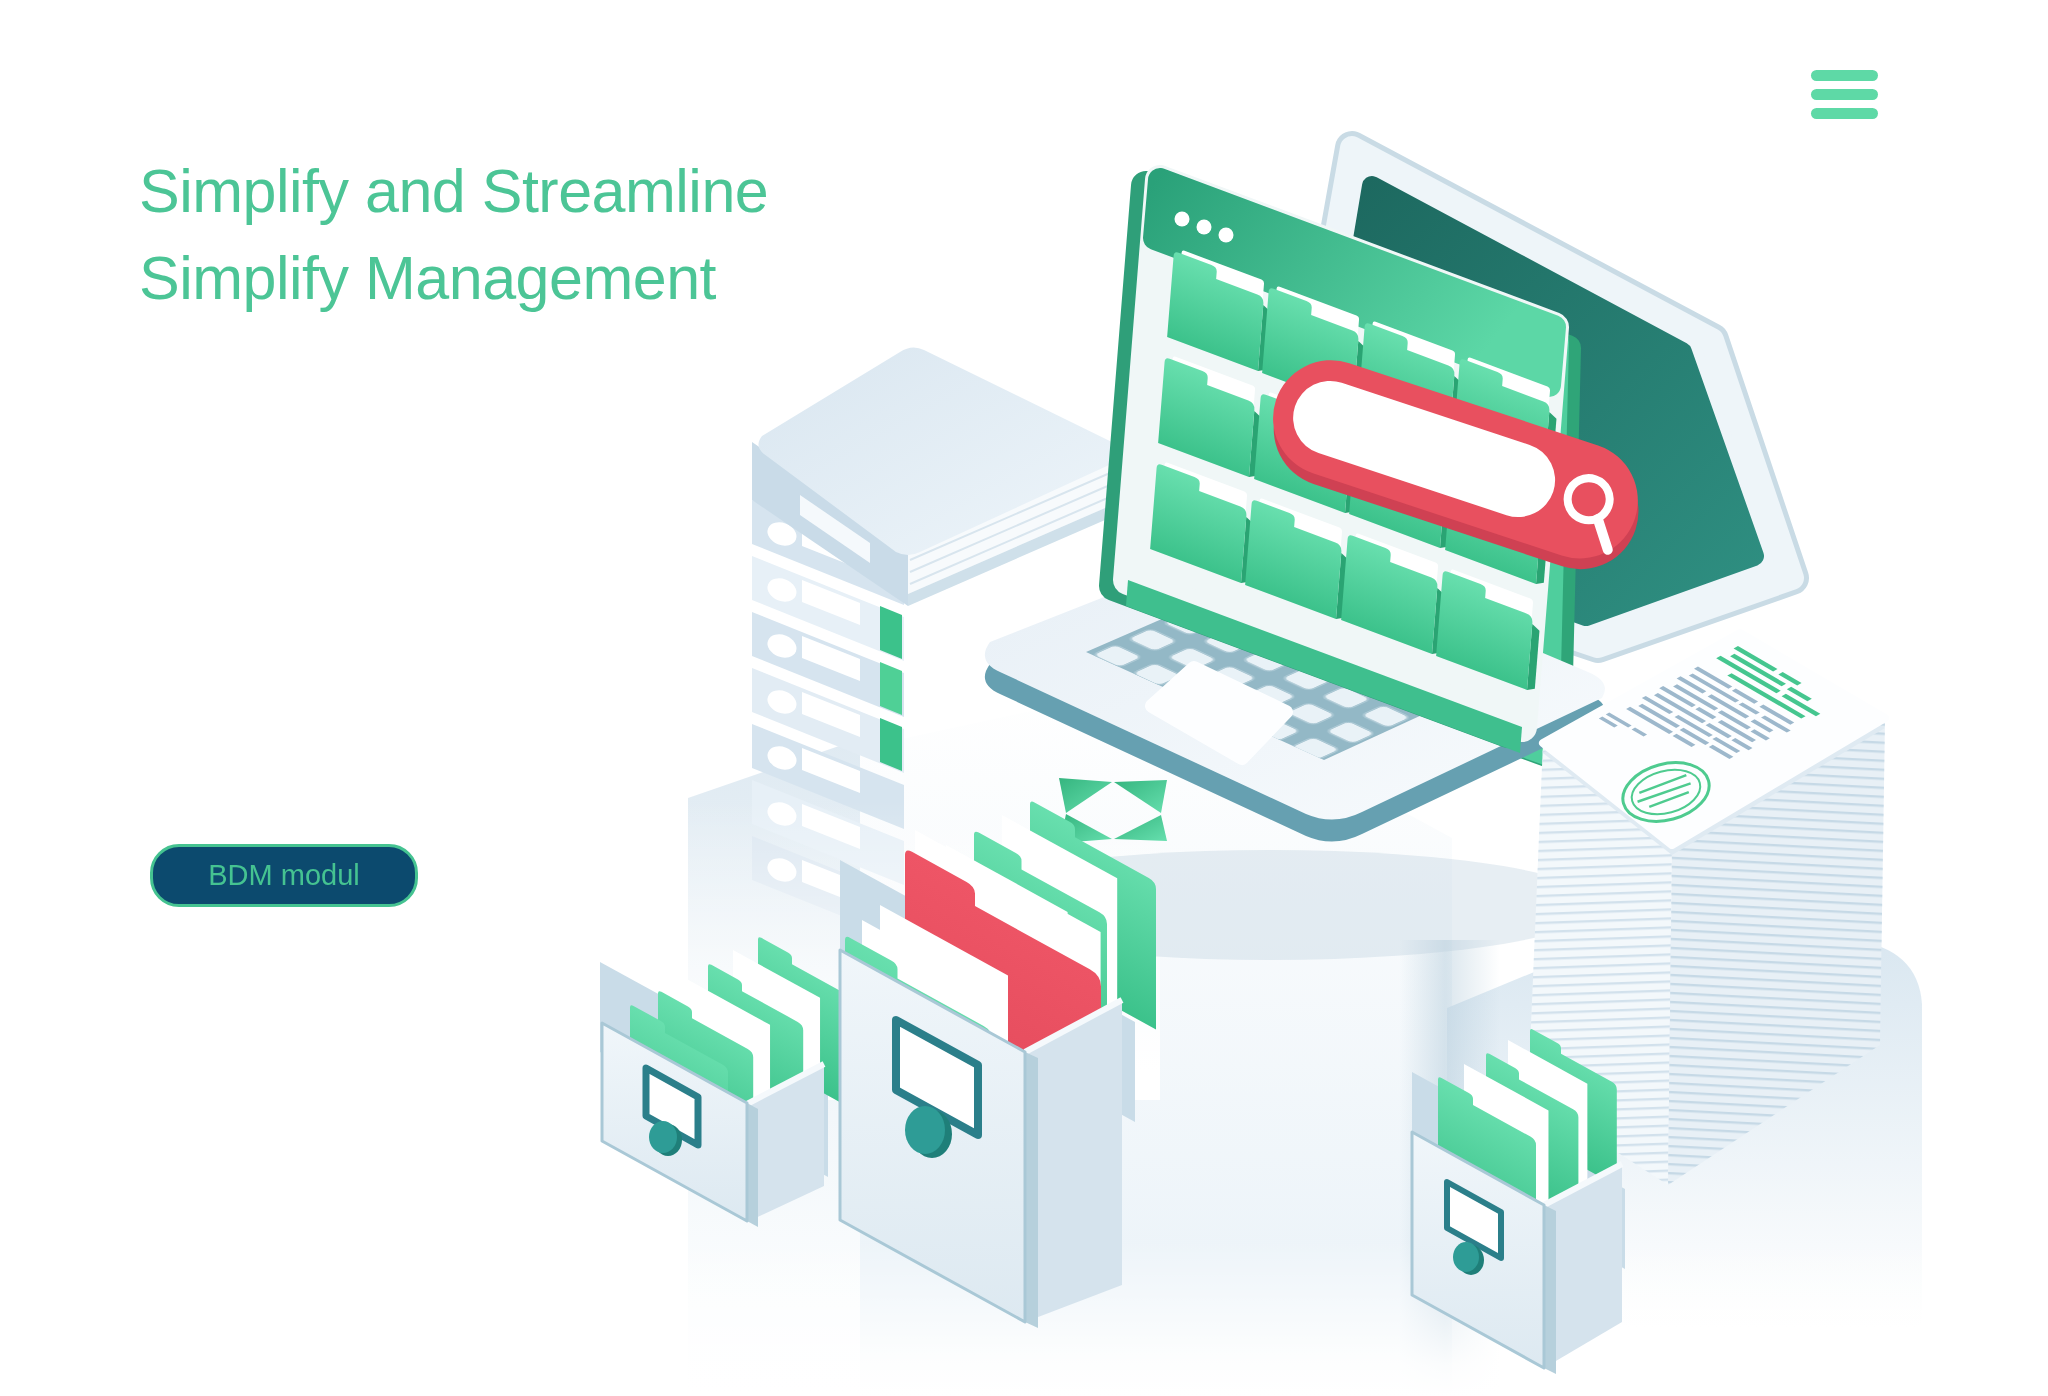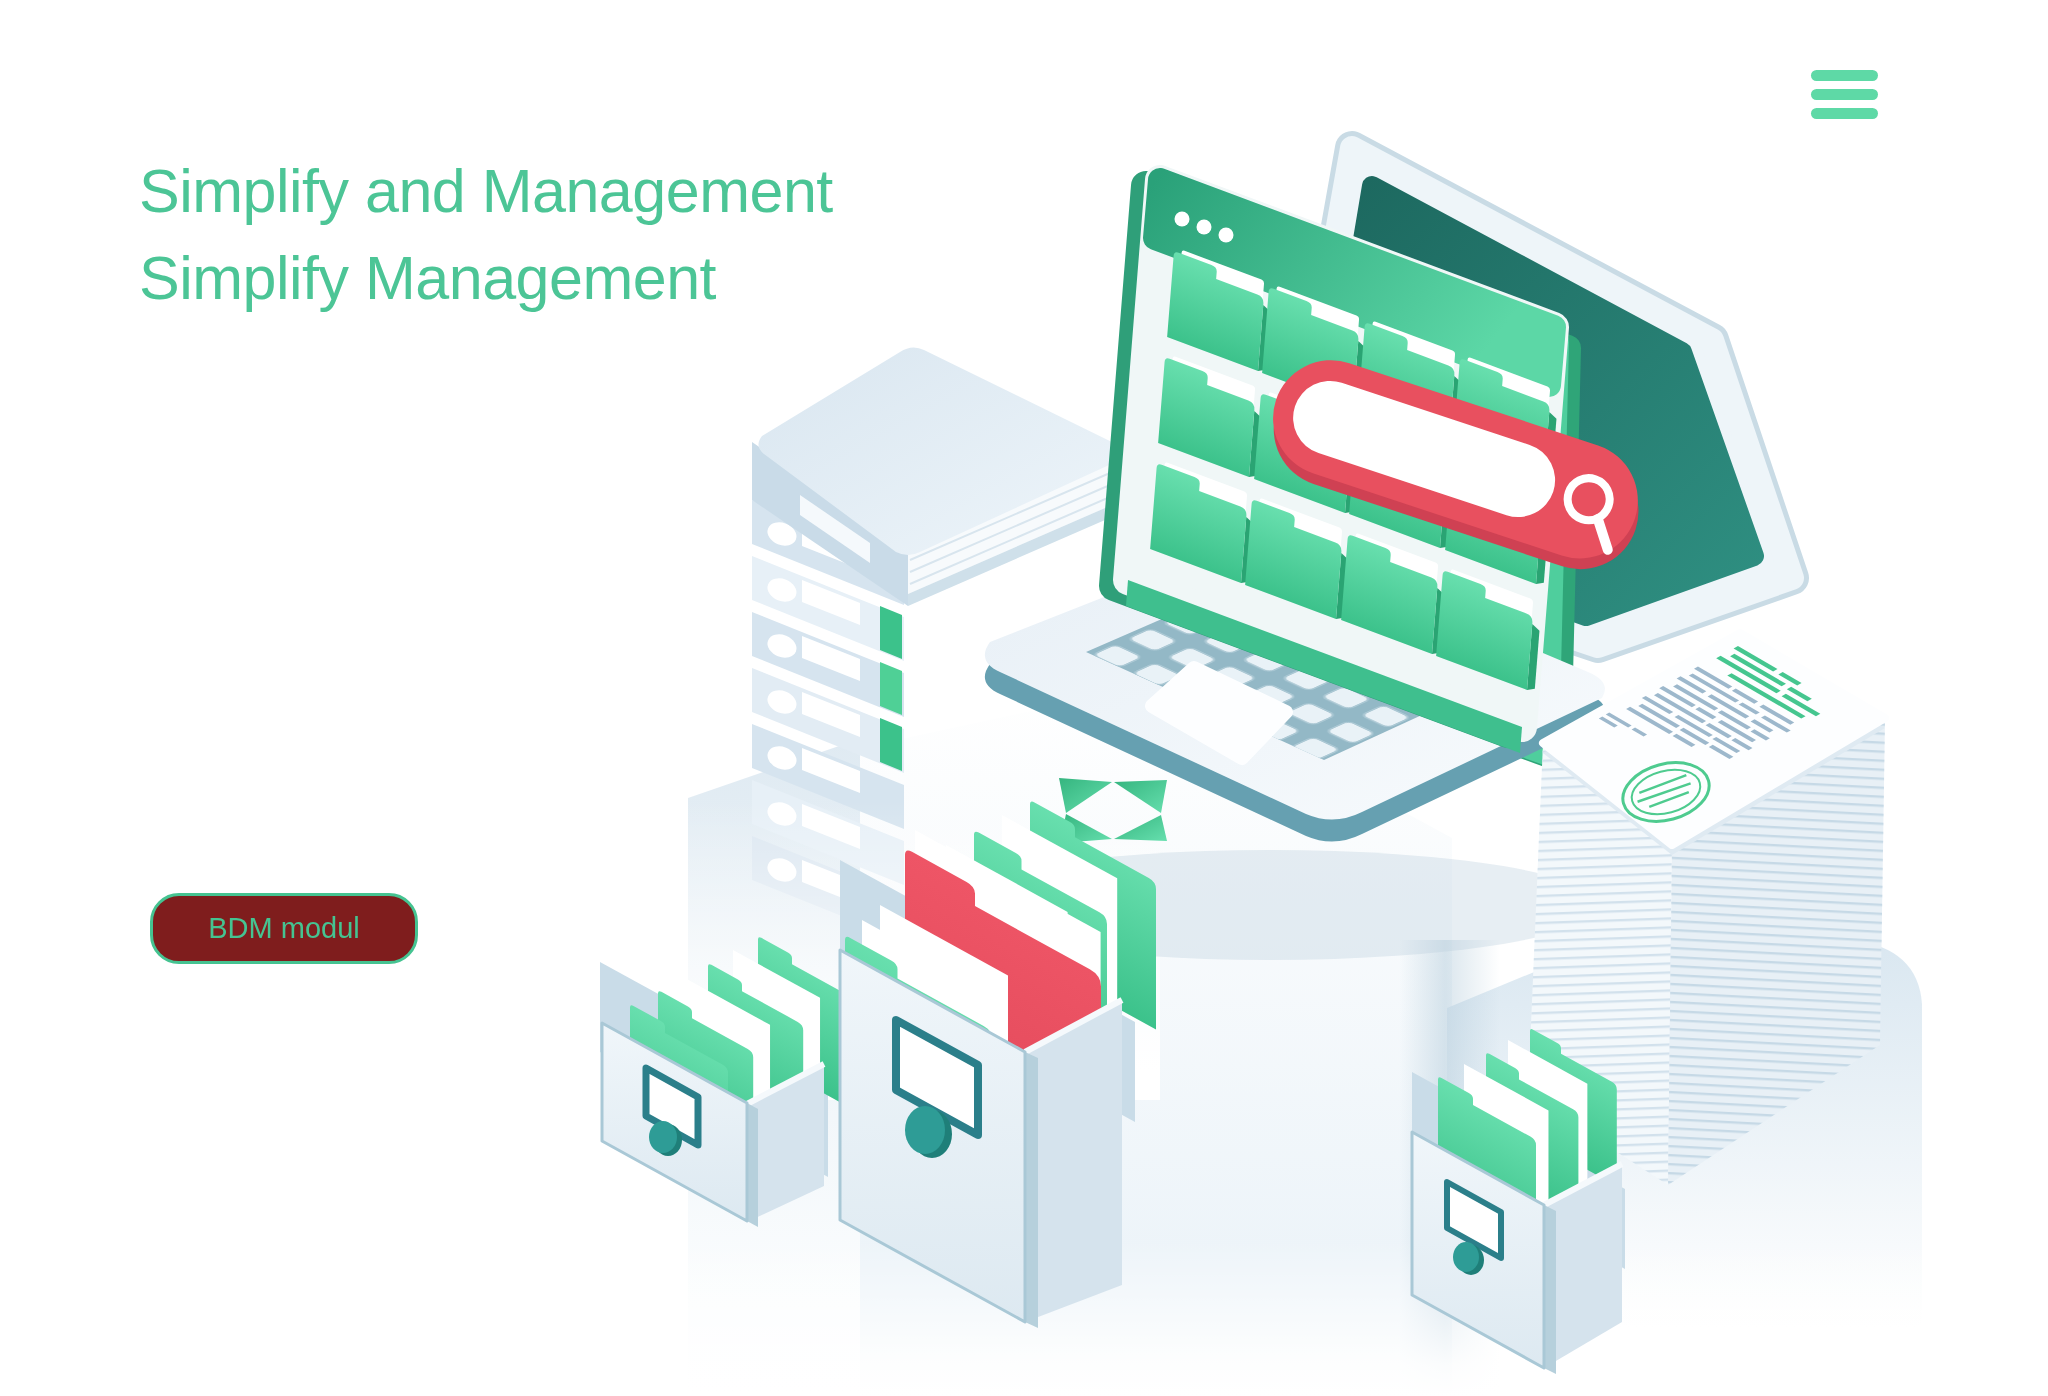--- a/index.html
+++ b/index.html
@@ -20,42 +20,42 @@
   }
   .menu-bars{display:block;position:relative;width:67px;height:52px;}
   .menu-bars i{
     position:absolute;left:0;width:67px;height:10.5px;border-radius:5.5px;
     background:var(--menu_green,#5ed9a6);
   }
   .menu-bars i:nth-child(1){top:2px;}
   .menu-bars i:nth-child(2){top:21px;}
   .menu-bars i:nth-child(3){top:40px;}
   .cta-btn{
-    position:absolute;left:150px;top:893px;width:268px;height:71px;
-    background:#7f1d1d;border:3px solid var(--cta_green,#45c391);border-radius:29px;
+    position:absolute;left:150px;top:844px;width:268px;height:63px;
+    background:#0c4a6e;border:3px solid var(--cta_green,#45c391);border-radius:29px;
     color:var(--cta_green,#45c391);font-size:29px;font-family:"Liberation Sans",sans-serif;
     display:flex;align-items:center;justify-content:center;cursor:pointer;
   }
   svg.illu{position:absolute;left:0;top:0;width:2048px;height:1396px;}
 </style>
 </head>
 <body>
 
 <div class="canvas">
 
   <button class="menu-btn" aria-label="menu">
     <span class="menu-bars">
         <i></i>
         <i></i>
         <i></i>
       </span>
   </button>
 
   <h1 class="hero-title">
-    <span>Simplify and Management</span>
+    <span>Simplify and Streamline</span>
     <span>Simplify Management</span>
   </h1>
 
   <button class="cta-btn">BDM modul</button>
 
   <svg class="illu" viewBox="0 0 2048 1396">
     <defs>
       <linearGradient id="gPillar" x1="0" y1="0" x2="0" y2="1">
         <stop offset="0" stop-color="#dfeaf2"></stop>
           <stop offset="0.85" stop-color="#fbfdfe"></stop>

